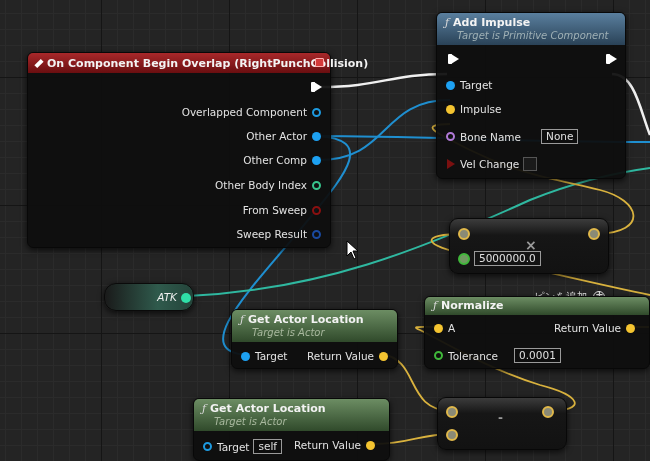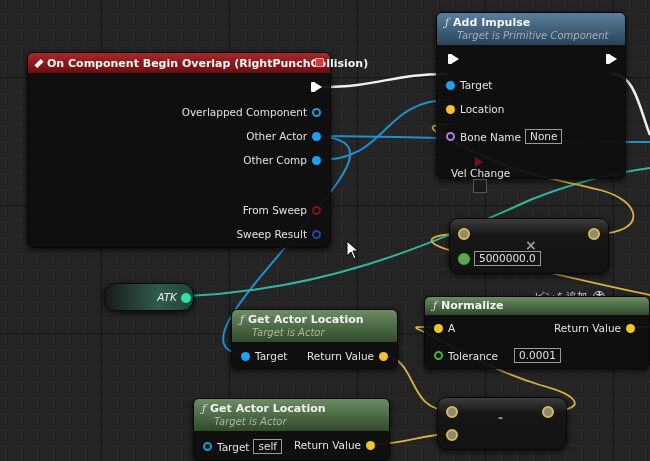--- a/index.html
+++ b/index.html
@@ -129,20 +129,24 @@
     <span class="pin hollow" style="border-color:#1d9ae0;"></span>
   </div>
   <div class="pin-row right" style="right:9px; top:77px;">
     <span class="lbl">Other Actor</span>
     <span class="pin" style="background:#1da1f2;"></span>
   </div>
   <div class="pin-row right" style="right:9px; top:101px;">
     <span class="lbl">Other Comp</span>
     <span class="pin" style="background:#1da1f2;"></span>
   </div>
+  <div class="pin-row right" style="right:9px; top:126px;">
+    <span class="lbl">Other Body Index</span>
+    <span class="pin hollow" style="border-color:#38c48c;"></span>
+  </div>
   <div class="pin-row right" style="right:9px; top:151px;">
     <span class="lbl">From Sweep</span>
     <span class="pin hollow" style="border-color:#8a1010;"></span>
   </div>
   <div class="pin-row right" style="right:9px; top:175px;">
     <span class="lbl">Sweep Result</span>
     <span class="pin hollow" style="border-color:#1a4aa0;"></span>
   </div>
 </div>
 
@@ -156,28 +160,28 @@
   </div>
   <div class="pin-row" style="right:8px; top:41px;">
     <span class="exec"></span>
   </div>
   <div class="pin-row" style="left:9px; top:66px;">
     <span class="pin" style="background:#1da1f2;"></span>
     <span class="lbl">Target</span>
   </div>
   <div class="pin-row" style="left:9px; top:90px;">
     <span class="pin" style="background:#f4c430;"></span>
-    <span class="lbl">Location</span>
+    <span class="lbl">Impulse</span>
   </div>
   <div class="pin-row" style="left:9px; top:116px;">
     <span class="pin hollow" style="border-color:#b07ad8;"></span>
-    <span class="lbl" style="margin-right:0;">Bone Name</span>
+    <span class="lbl" style="margin-right:16px;">Bone Name</span>
     <span class="valbox">None</span>
   </div>
-  <div class="pin-row" style="left:9px; top:144px;flex-direction:column;">
+  <div class="pin-row" style="left:9px; top:144px;">
     <span style="display:inline-block; width:0; height:0; border-left:8px solid #7a1010; border-top:5px solid transparent; border-bottom:5px solid transparent; margin-left:1px;"></span>
     <span class="lbl" style="margin-right:0;">Vel Change</span>
     <span class="checkbox"></span>
   </div>
 </div>
 
 <div class="math-node" style="left:449px; top:218px; width:160px; height:56px;">
   <span class="mpin" style="left:8px; top:9px;"></span>
   <span class="mpin" style="right:8px; top:9px;"></span>
   <span class="mpin green" style="left:8px; top:34px;"></span>

